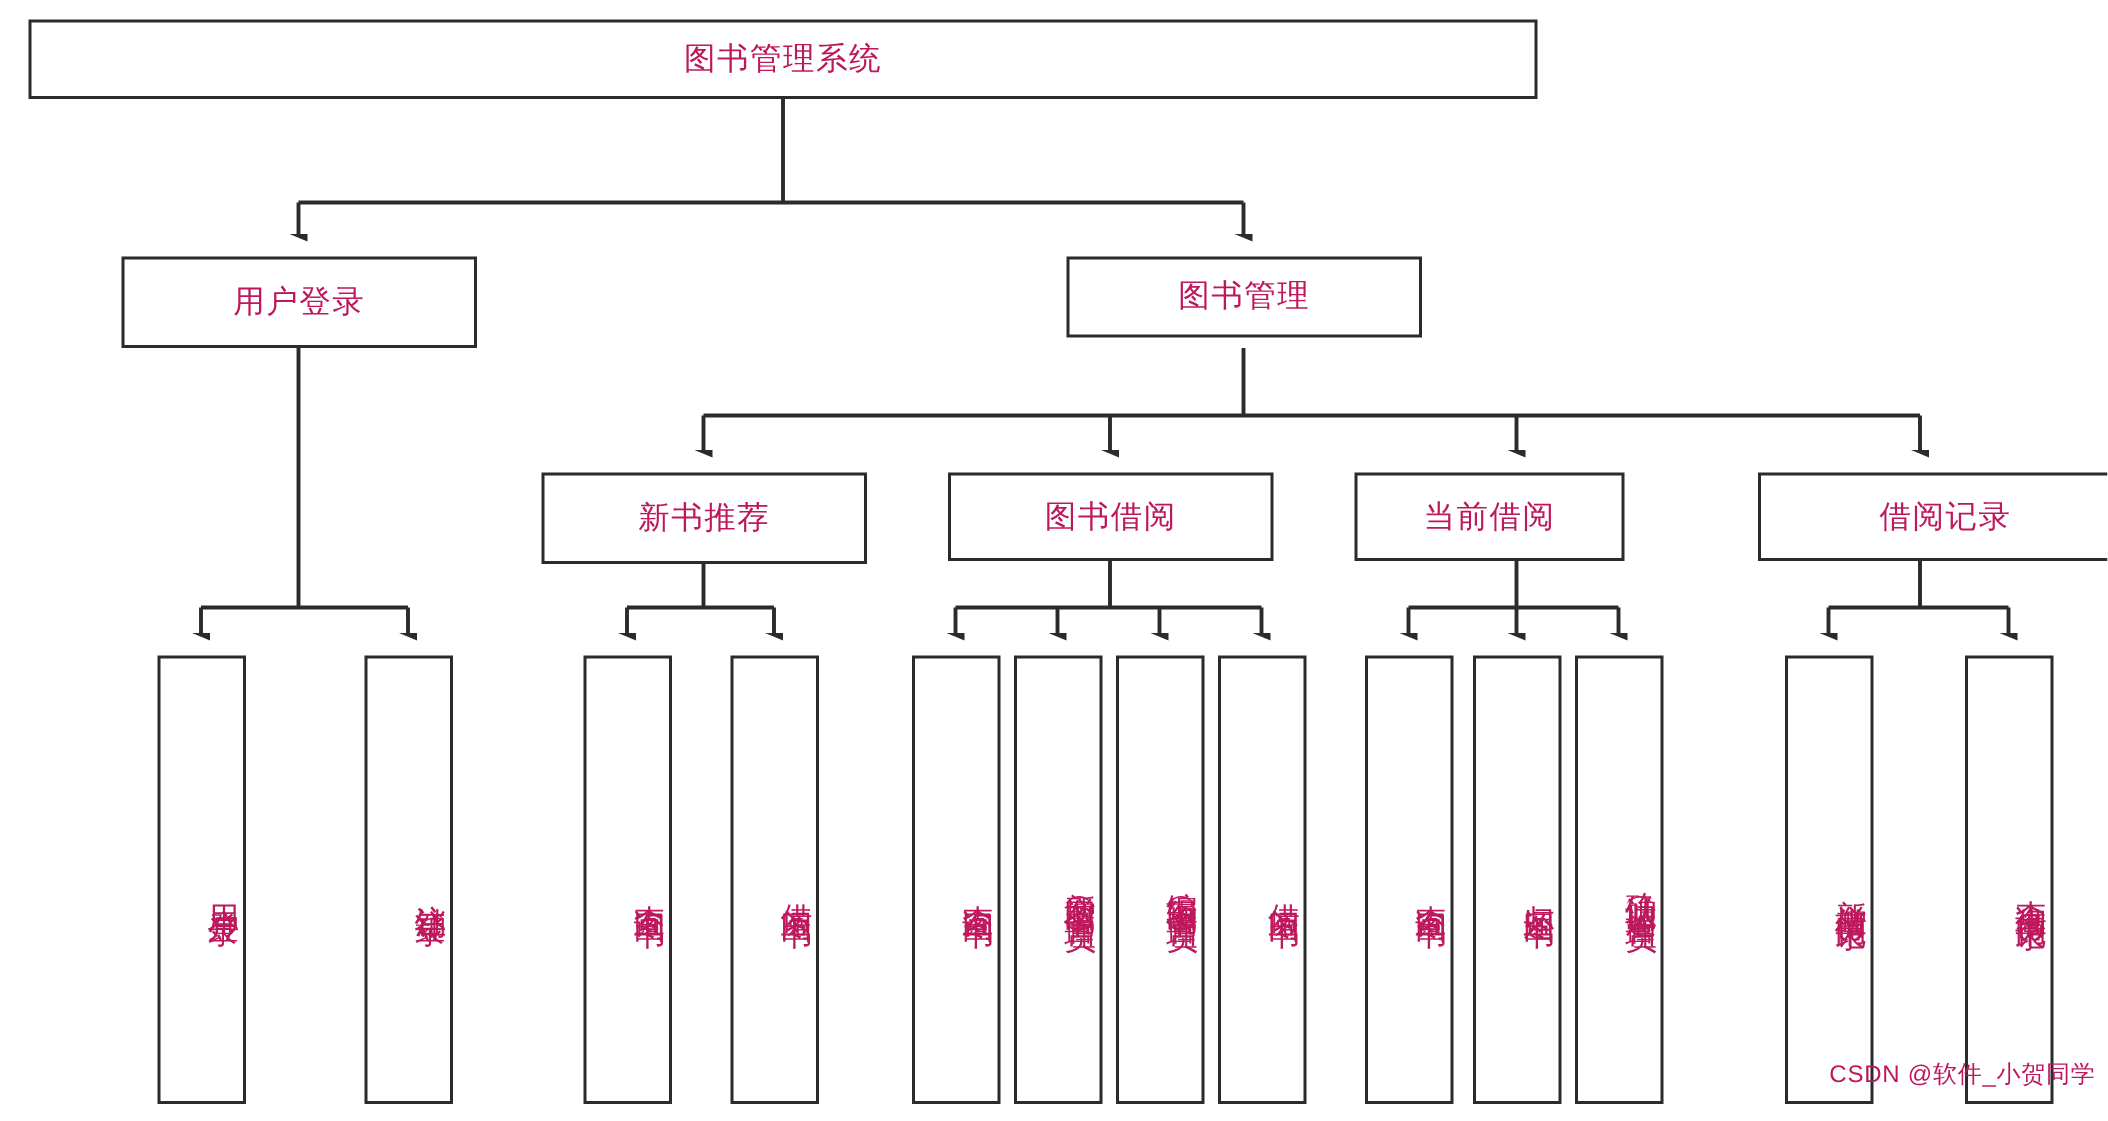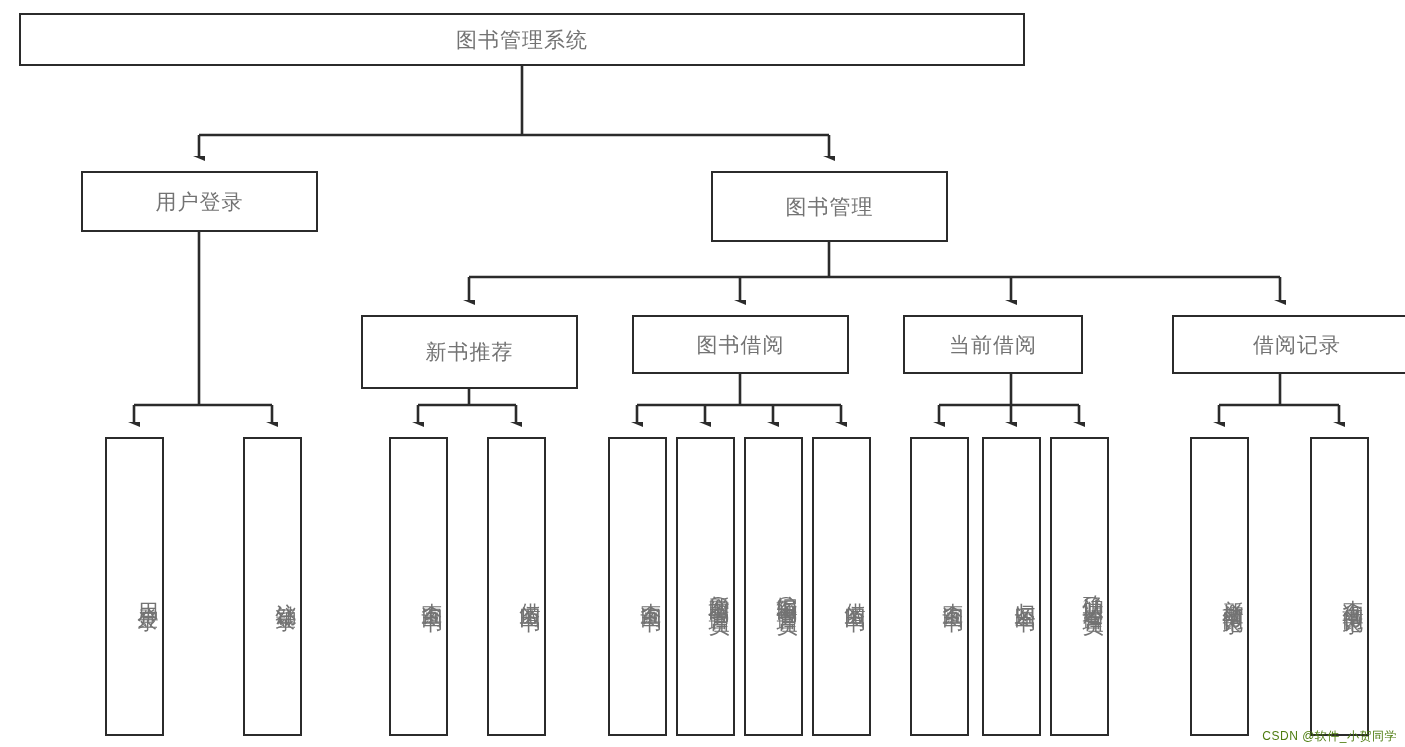--- a/index.html
+++ b/index.html
@@ -25,21 +25,21 @@
     height: 747px;
   }
   .node {
     position: absolute;
     box-sizing: border-box;
     border: 2px solid #2b2b2b;
     background: #ffffff;
     display: flex;
     align-items: center;
     justify-content: center;
-    color: #737373;
+    color: #be185d;
   }
   .node.horiz {
     font-size: 21px;
     letter-spacing: 1px;
     line-height: 1.1;
   }
   .node.vert {
     writing-mode: vertical-rl;
     text-orientation: upright;
     font-size: 21px;
@@ -49,23 +49,23 @@
     justify-content: center;
   }
   .node.vert .vlabel {
     writing-mode: vertical-rl;
     text-orientation: upright;
     white-space: nowrap;
   }
   .watermark {
     position: absolute;
     right: 8px;
-    bottom: 2px;
-    font-size: 12px;
-    color: #4d7c0f;
+    bottom: 20px;
+    font-size: 16px;
+    color: #be185d;
     white-space: nowrap;
     letter-spacing: 0.5px;
   }
 </style>
 </head>
 <body>
 
 <div id="canvas">
 
   <svg id="wires" viewBox="0 0 1405 747" xmlns="http://www.w3.org/2000/svg">
@@ -111,24 +111,24 @@
       </g>
   </svg>
 
   <div id="nodes-layer">
       <div class="node horiz" style="left: 19px; top: 13px; width: 1006px; height: 53px;">
         <span class="hlabel">图书管理系统</span>
       </div>
       <div class="node horiz" style="left: 81px; top: 171px; width: 237px; height: 61px;">
         <span class="hlabel">用户登录</span>
       </div>
-      <div class="node horiz" style="left: 711px; top: 171px; width: 237px; height: 71px;">
+      <div class="node horiz" style="left: 711px; top: 171px; width: 237px; height: 54px;">
         <span class="hlabel">图书管理</span>
       </div>
-      <div class="node horiz" style="left: 361px; top: 315px; width: 217px; height: 74px;">
+      <div class="node horiz" style="left: 361px; top: 315px; width: 217px; height: 61px;">
         <span class="hlabel">新书推荐</span>
       </div>
       <div class="node horiz" style="left: 632px; top: 315px; width: 217px; height: 59px; text-align: center;">
         <span class="hlabel">图书借阅</span>
       </div>
       <div class="node horiz" style="left: 903px; top: 315px; width: 180px; height: 59px;">
         <span class="hlabel">当前借阅</span>
       </div>
       <div class="node horiz" style="left: 1172px; top: 315px; width: 250px; height: 59px;">
         <span class="hlabel">借阅记录</span>

